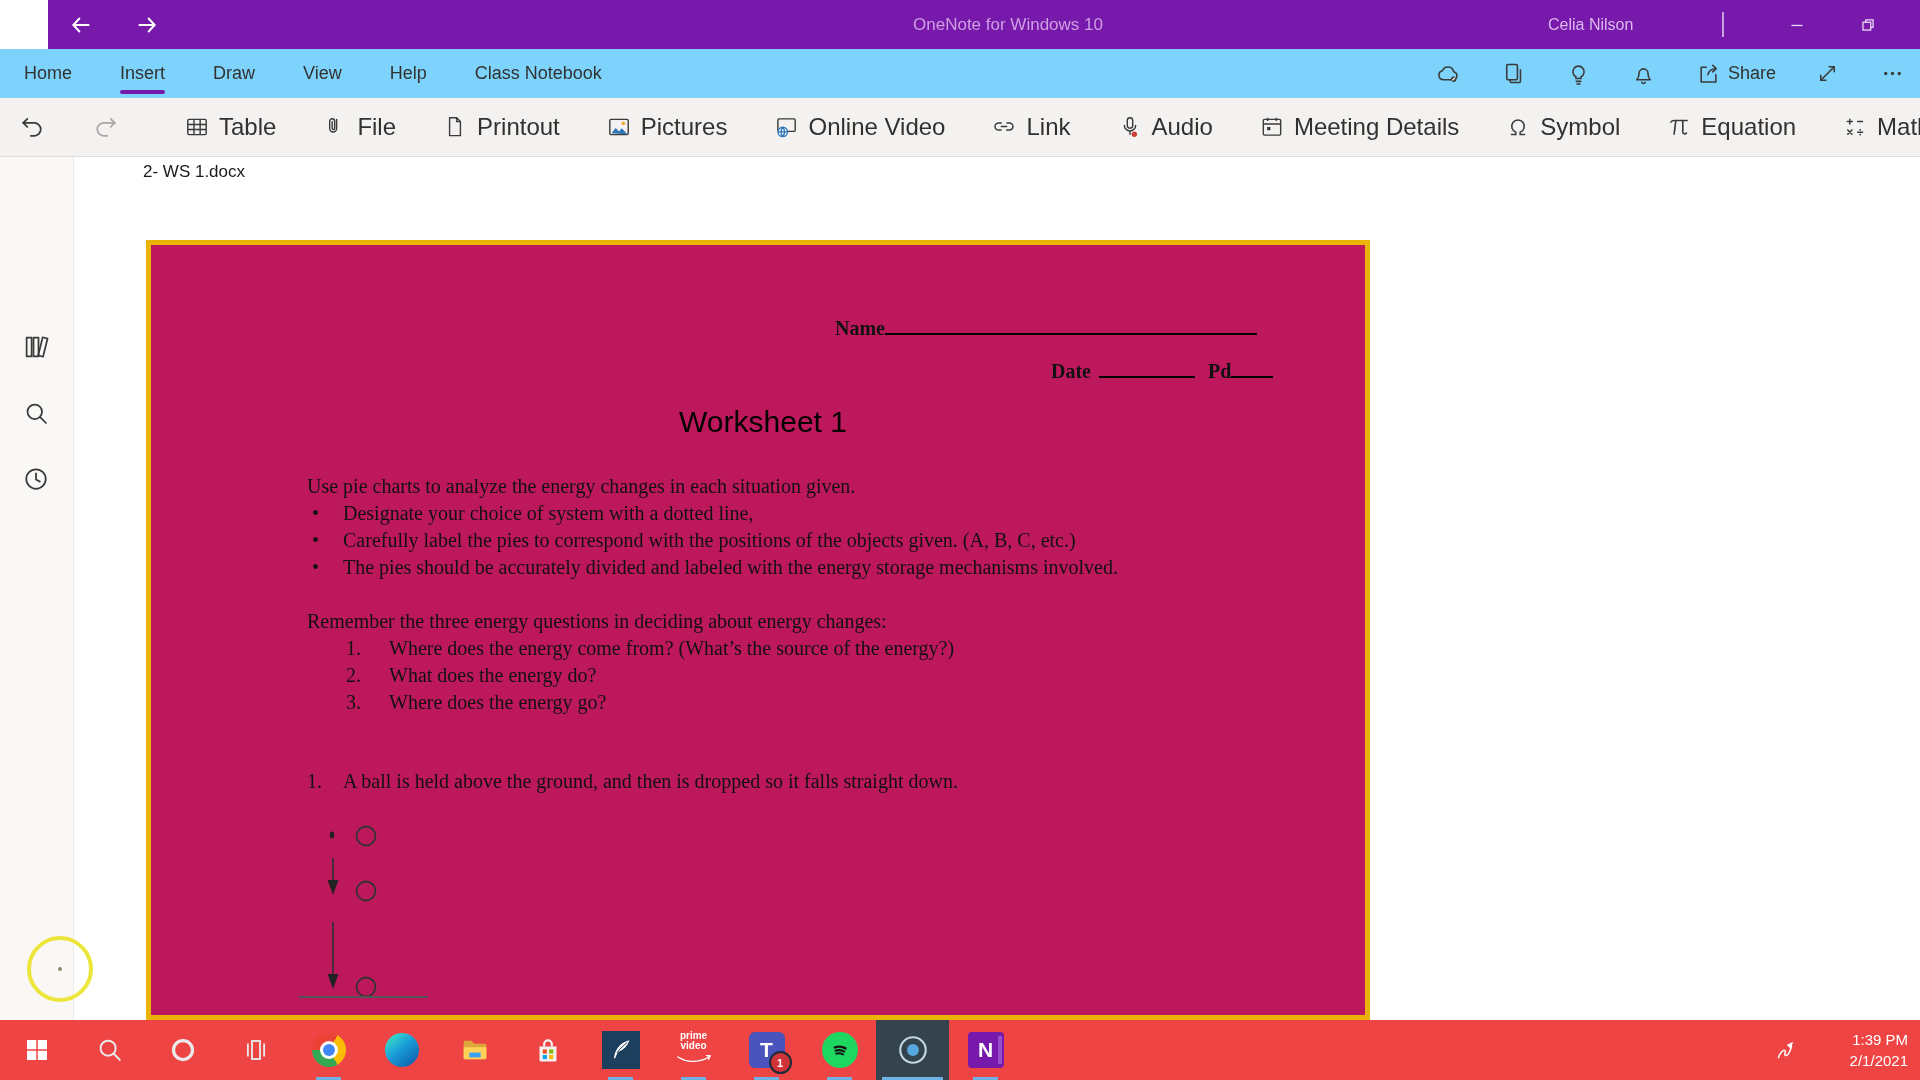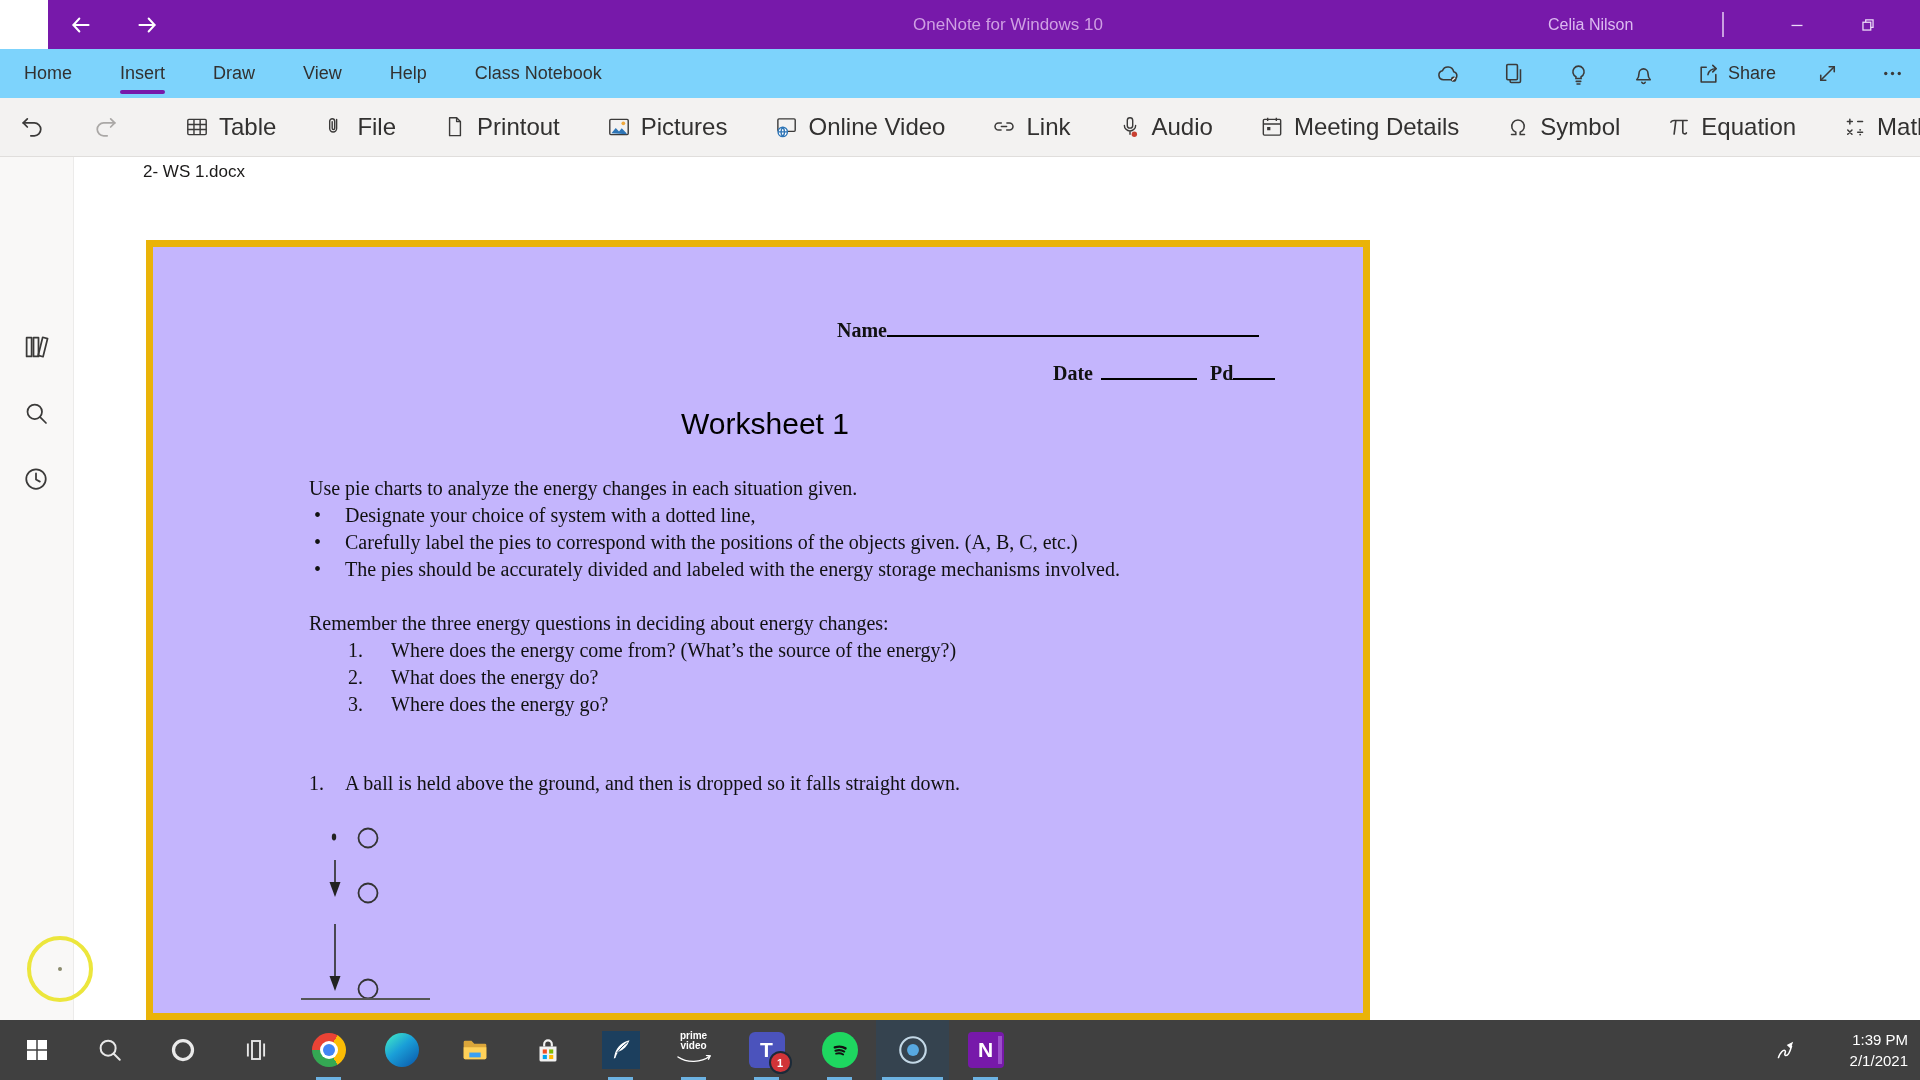--- a/index.html
+++ b/index.html
@@ -31,42 +31,42 @@
   .rib-label{font-size:24px;color:#323130;}
   .rib-sep{width:1px;height:34px;background:#d6d4d2;margin:0 -14px;}
 
   
   .sidebar{position:absolute;left:0;top:157px;width:73px;height:863px;background:#f9f8f7;border-right:1px solid #ecebea;}
   .sb-ico{position:absolute;left:18px;width:36px;height:36px;display:flex;align-items:center;justify-content:center;cursor:pointer;}
 
   
   .content{position:absolute;left:74px;top:157px;width:1846px;height:863px;background:#fff;}
   .file-label{position:absolute;left:69px;top:5px;font-size:17px;color:#1b1a19;}
-  .page{position:absolute;left:146px;top:240px;width:1224px;height:780px;background:#c4b5fd;border:7px solid #eab308;
+  .page{position:absolute;left:146px;top:240px;width:1224px;height:780px;background:#be185d;border:5px solid #eab308;
         box-sizing:border-box;overflow:hidden;font-family:"Liberation Serif",serif;font-size:20px;color:#111;}
   .ser-b{font-weight:bold;}
   .u-line{display:inline-block;border-bottom:2px solid #000;height:14px;}
   .ws-title{position:absolute;left:0;top:160px;width:1224px;text-align:center;
             font-family:"Liberation Sans",sans-serif;font-size:30px;font-weight:normal;color:#000;}
   .textblock{position:absolute;left:144px;top:228px;width:1020px;line-height:27px;margin-left:12px;}
   .b-row{display:flex;}
   .b-row .blt{width:36px;padding-left:5px;box-sizing:border-box;}
   .q-row{display:flex;}
   .q-row .num{width:82px;padding-left:39px;box-sizing:border-box;}
   .p-row{display:flex;}
   .p-row .num{width:36px;}
   .spacer27{height:27px;}
   .spacer52{height:52px;}
   .prob2{position:absolute;left:144px;top:768px;width:1020px;line-height:27px;}
 
   .click-ring{position:absolute;left:27px;top:936px;width:58px;height:58px;border:4px solid #ece63c;border-radius:50%;}
   .click-ring .cdot{position:absolute;left:27px;top:27px;width:4px;height:4px;background:#8b8b6d;border-radius:50%;}
 
   
-  .taskbar{position:absolute;left:0;top:1020px;width:1920px;height:60px;background:#404040;display:flex;}
+  .taskbar{position:absolute;left:0;top:1020px;width:1920px;height:60px;background:#ef4444;display:flex;}
   .tb-cell{width:73px;height:60px;display:flex;align-items:center;justify-content:center;position:relative;cursor:pointer;flex:none;}
   .tb-cell.running::after{content:"";position:absolute;bottom:0;left:24px;width:25px;height:3px;background:#6cb2e2;}
   .tb-cell.active-app{background:#35434f;}
   .tb-cell.active-app::after{left:6px;width:61px;}
   .chrome{width:34px;height:34px;border-radius:50%;background:conic-gradient(from 30deg,#fbbc05 0 120deg,#34a853 120deg 240deg,#ea4335 240deg 360deg);position:relative;}
   .chrome i{position:absolute;left:8px;top:8px;width:18px;height:18px;background:#fff;border-radius:50%;}
   .chrome i::after{content:"";position:absolute;left:3px;top:3px;width:12px;height:12px;background:#4285f4;border-radius:50%;}
   .edge{width:34px;height:34px;border-radius:50%;background:linear-gradient(140deg,#45f1c4 0%,#1a9fd8 45%,#0a54a8 100%);}
   .quill{width:38px;height:38px;background:#1c3f5e;display:flex;align-items:center;justify-content:center;}
   .prime{color:#fff;font-size:10px;line-height:10px;font-weight:bold;text-align:center;width:40px;}

